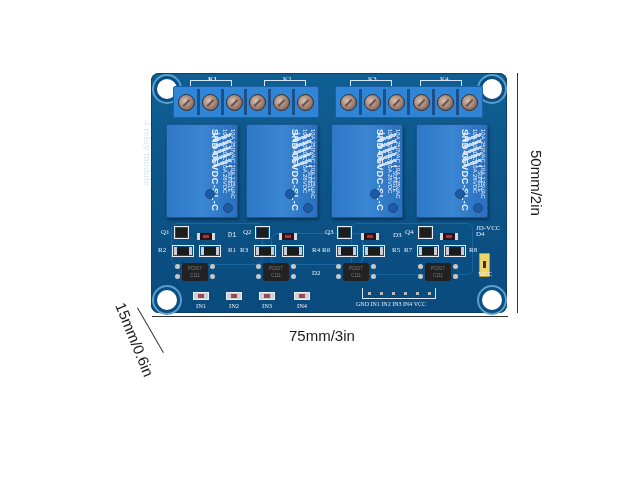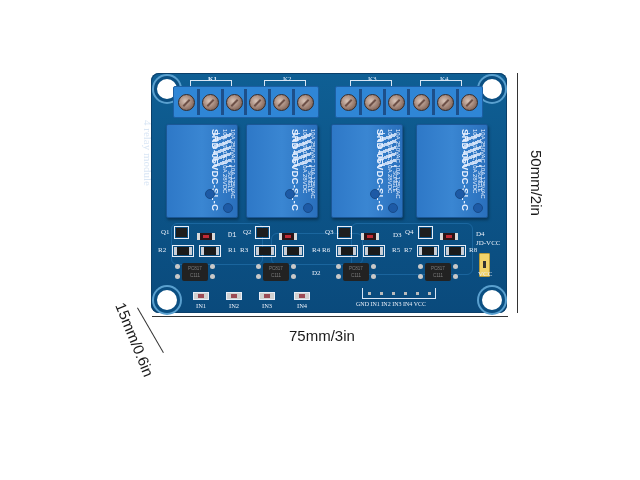--- a/index.html
+++ b/index.html
@@ -281,21 +281,21 @@
   <div class="pin"></div>
   <div class="pin"></div>
   <div class="pin"></div>
   <div class="pin"></div>
   <div class="pin"></div>
   <div class="pin"></div>
 </div>
 <div class="silk" style="left:356px;top:301px;font-size:6px;">GND IN1 IN2 IN3 IN4 VCC</div>
 
 <div class="smd-label" style="left:476px;top:230px;">D4</div>
-<div class="smd-label" style="left:476px;top:239px;">JD-VCC</div>
+<div class="smd-label" style="left:476px;top:224px;">JD-VCC</div>
 <div class="jumper"></div>
 <div class="smd-label" style="left:478px;top:270px;">VCC</div>
 
 <div class="dim-line" style="left:152px;top:316px;width:356px;height:1px;"></div>
 <div class="dim-label" style="left:289px;top:327px;">75mm/3in</div>
 
 <div class="dim-line" style="left:517px;top:73px;width:1px;height:240px;"></div>
 <div class="dim-label" style="left:526px;top:150px;transform:rotate(90deg);transform-origin:0 0;left:545px;">50mm/2in</div>
 
 <div class="dim-line" style="left:137px;top:308px;width:1px;height:52px;transform:rotate(-30deg);transform-origin:0 0;"></div>

